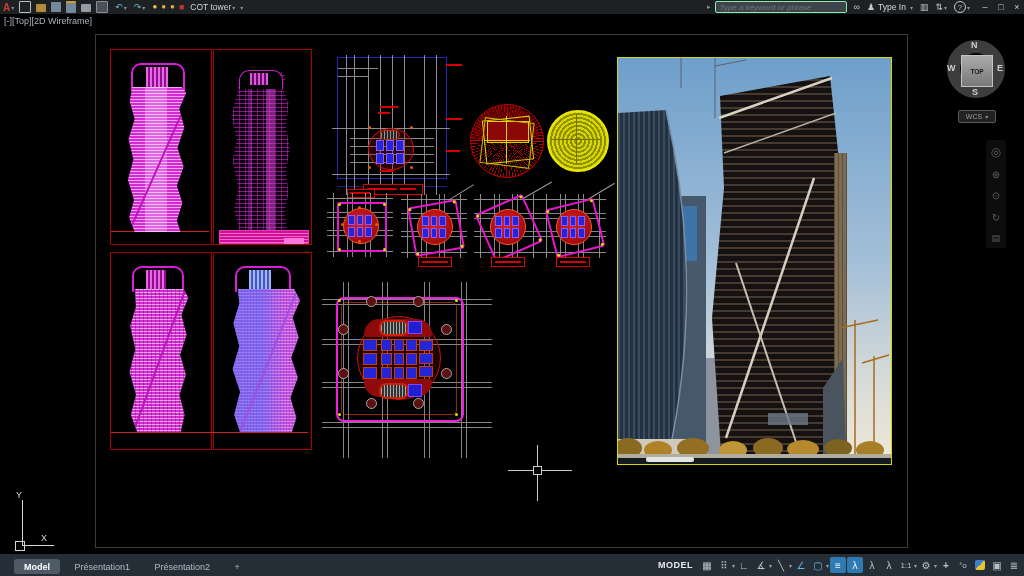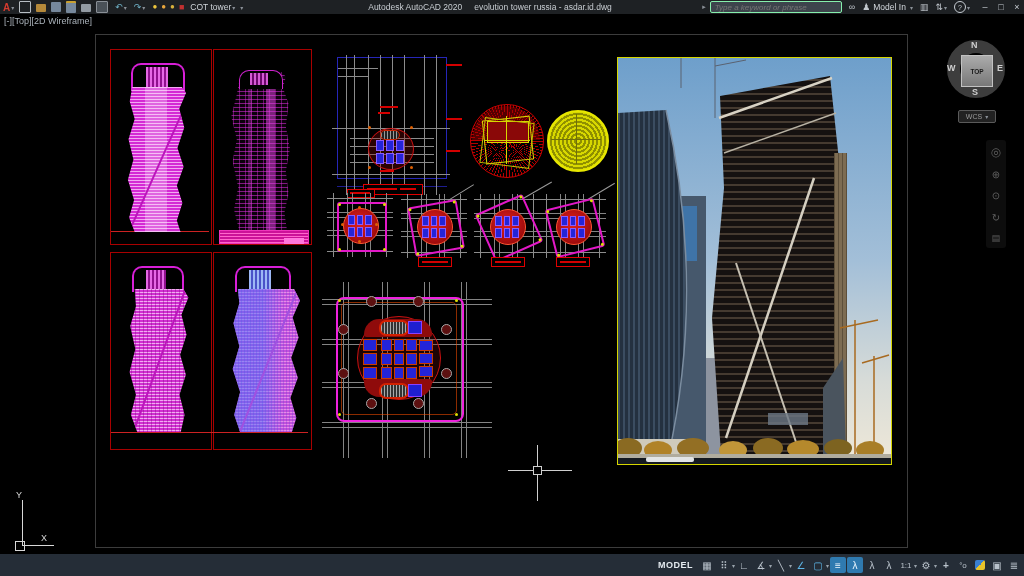--- a/index.html
+++ b/index.html
@@ -472,44 +472,46 @@
   <span class="tbico" style="color:#6fb3c9;">↷</span>
       <span class="caret">▾</span>
   <span class="tbico" style="color:#ecc53d;font-size:8px;">●</span>
   <span class="tbico" style="color:#e8a63d;font-size:8px;margin-left:4px;">●</span>
   <span class="tbico" style="color:#d9b23c;font-size:8px;margin-left:4px;">●</span>
   <span class="tbico" style="color:#c03030;font-size:9px;margin-left:4px;">■</span>
   <span style="margin-left:6px;color:#cfd4d9;">COT tower</span>
   <span class="caret">▾</span>
   <span class="caret" style="margin-left:5px;">▾</span>
 
-  <div class="abs" style="left:490px;transform:translateX(-50%);top:0;height:14px;display:flex;align-items:center;gap:12px;white-space:nowrap;">
-    <span>Autodesk AutoCAD 2020</span>
-    <span>evolution tower russia - asdar.id.dwg</span>
-  </div>
 
   <div class="abs" style="right:0;top:0;height:14px;display:flex;align-items:center;">
     <span style="font-size:7px;color:#8a9097;">▸</span>
     <input id="search" style="margin-left: 4px;" placeholder="Type a keyword or phrase">
     <span class="tbico">∞</span>
     <span class="tbico">♟</span>
-    <span style="margin-left:3px;color:#d4d9de;">Model In</span>
+    <span style="margin-left:3px;color:#d4d9de;">Type In</span>
     <span class="caret" style="margin-left:4px;">▾</span>
     <span class="tbico">▥</span>
     <span class="tbico">⇅</span>
     <span class="caret">▾</span>
     <span style="margin-left:7px;width:10px;height:10px;border:1px solid #c6ccd2;border-radius:50%;font-size:7px;display:flex;align-items:center;justify-content:center;color:#c6ccd2;">?</span>
     <span class="caret">▾</span>
     <span class="winbtn" style="margin-left:8px;">–</span>
     <span class="winbtn">□</span>
     <span class="winbtn">×</span>
   </div>
 </div>
 
 <div id="statusbar">
+  <div style="position:absolute;left:14px;top:2px;">
+    <span class="tab active">Model</span>
+    <span class="tab">Présentation1</span>
+    <span class="tab">Présentation2</span>
+    <span class="tab">+</span>
+  </div>
   <div class="sbrow">
     <span id="modelLbl">MODEL</span>
     <span class="sb">▦</span>
     <span class="sb">⠿</span>
     <span class="sbc">▾</span>
     <span class="sb">∟</span>
     <span class="sb">∡</span>
     <span class="sbc">▾</span>
     <span class="sb">╲</span>
     <span class="sbc">▾</span>

